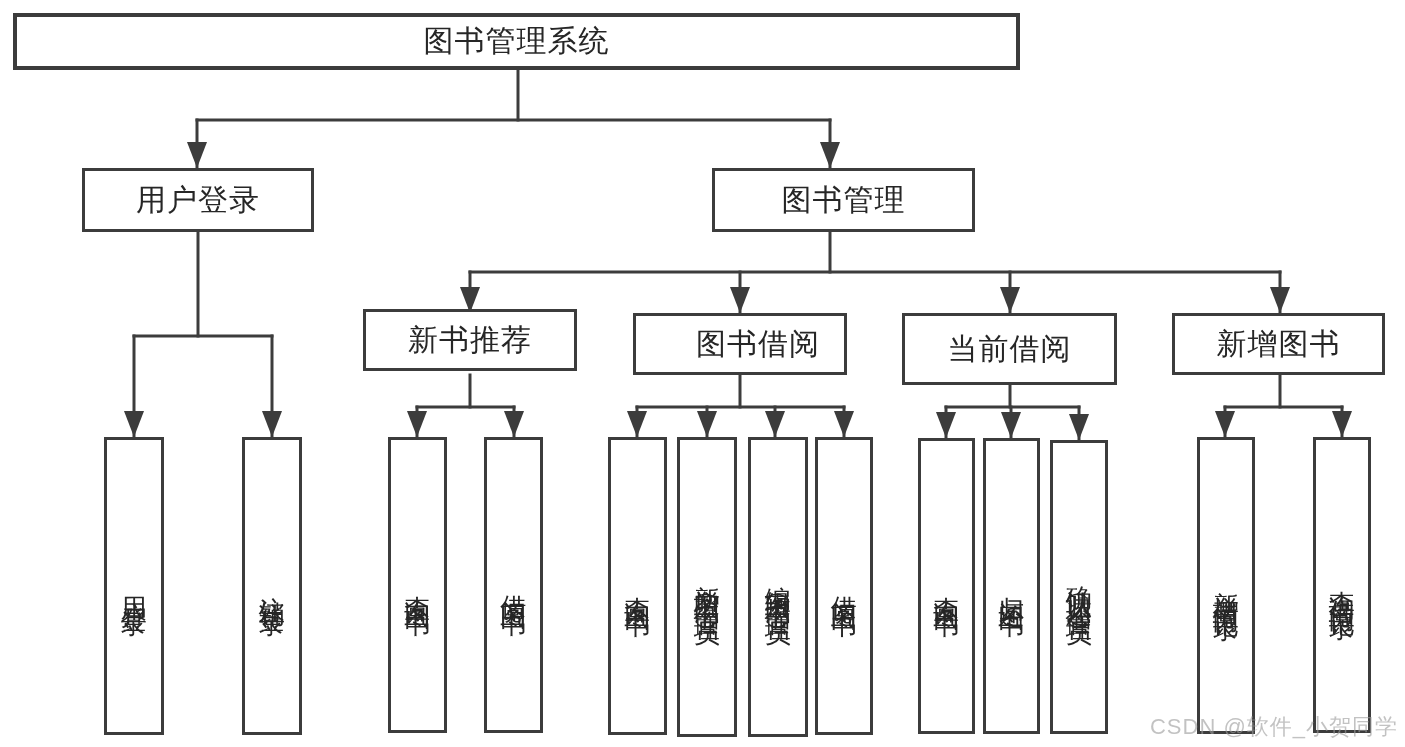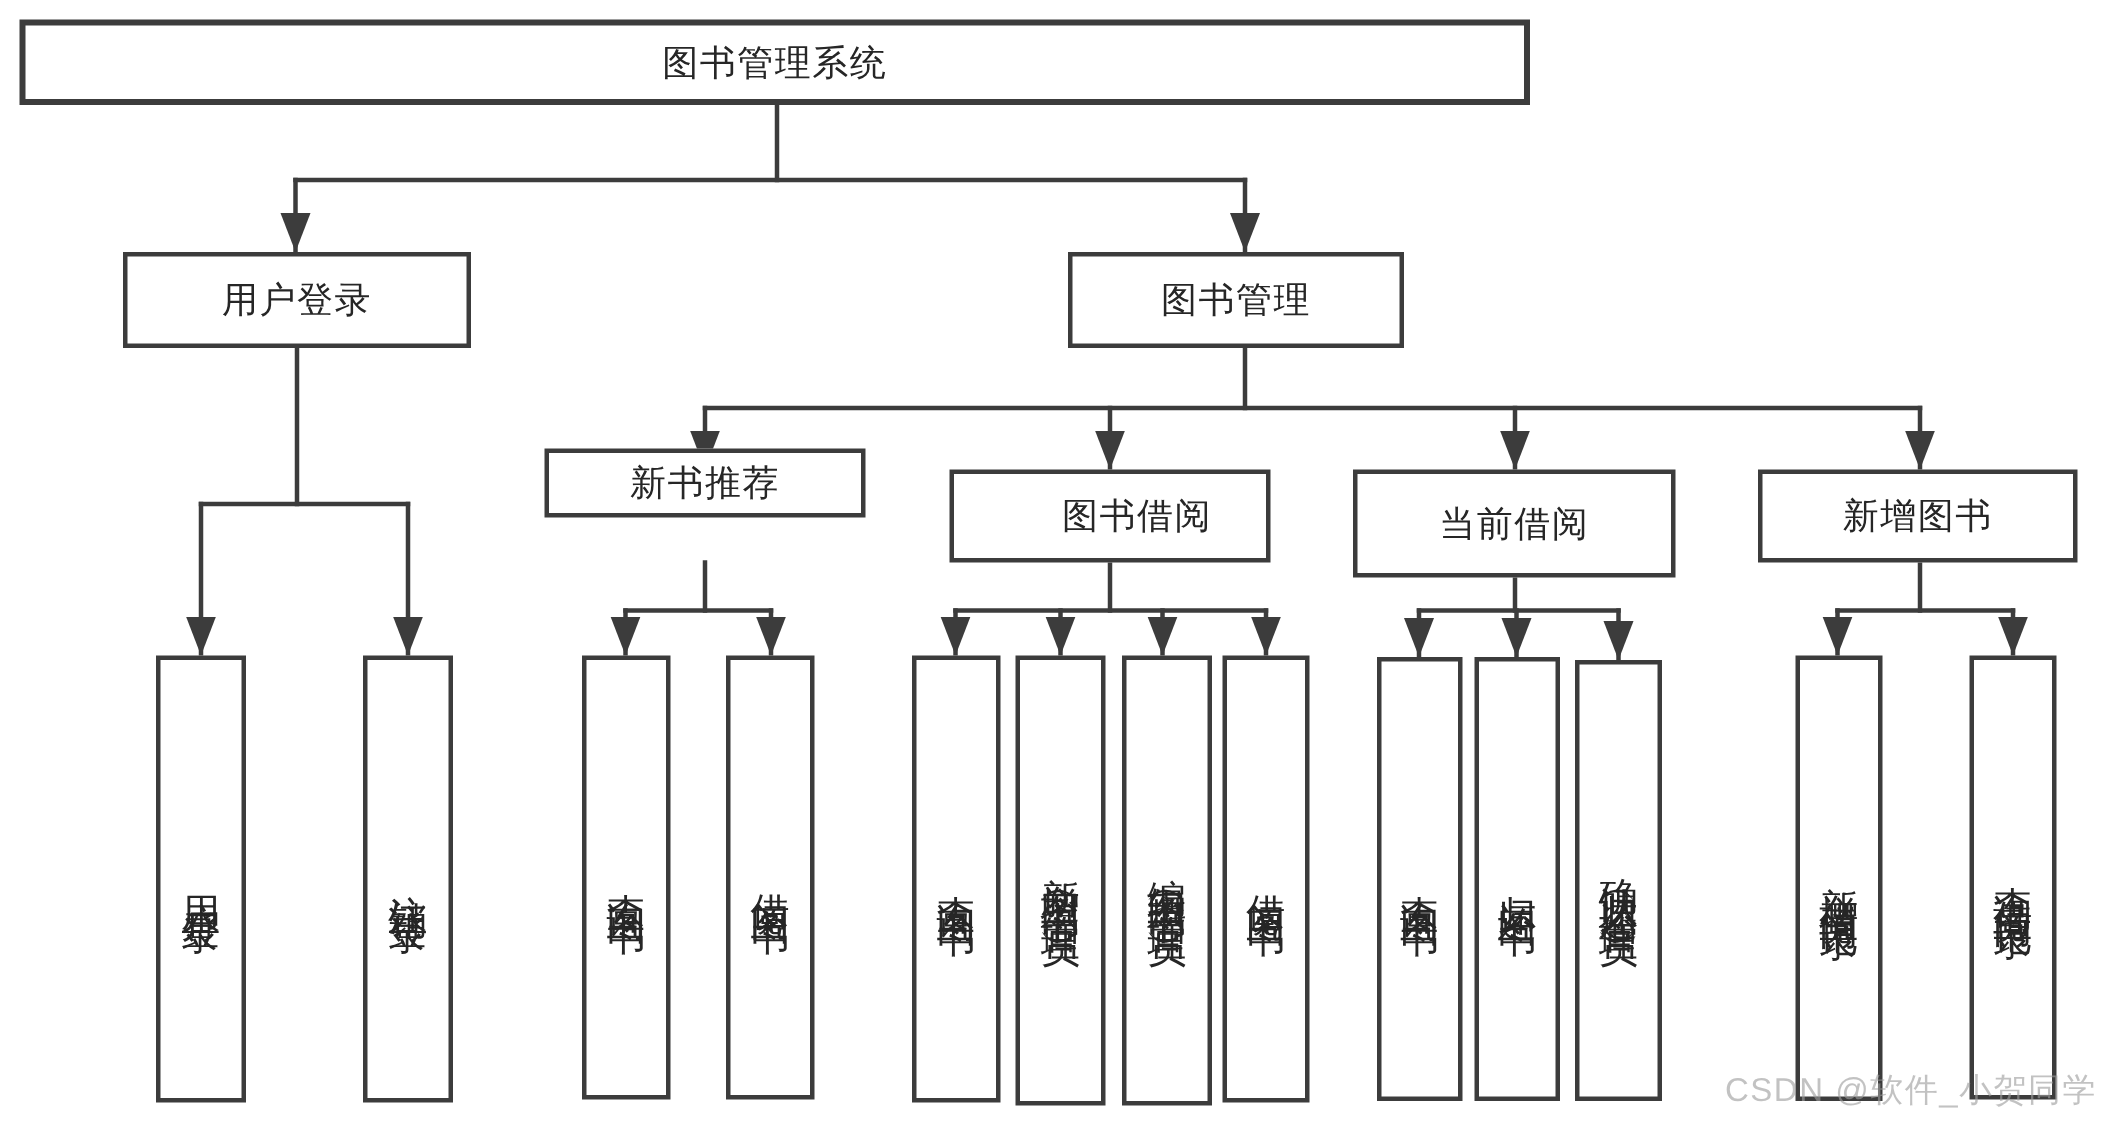--- a/index.html
+++ b/index.html
@@ -14,21 +14,21 @@
   .wires path,.wires line{stroke:#3c3c3c;stroke-width:3;fill:none;stroke-linecap:square;}
   .wires .arrhead{fill:#3c3c3c;stroke:none;}
   .box{
     position:absolute;
     box-sizing:border-box;
     border:3px solid #3c3c3c;
     background:#ffffff;
     display:flex;align-items:center;justify-content:center;
     color:#262626;
   }
-  .hbox{font-size:24px;letter-spacing:1px;}
+  .hbox{font-size:30px;letter-spacing:1px;}
   .root{border-width:4px;}
   .vbox{
     font-size:26px;
     writing-mode:vertical-rl;
     text-orientation:mixed;
     letter-spacing:5px;
     line-height:1.1;
   }
   .watermark{
     position:absolute;
@@ -108,25 +108,25 @@
     </g>
   </svg>
 
   <div class="box hbox root" style="left:13px;top:13px;width:1007px;height:57px;">
     <span>图书管理系统</span>
   </div>
 
   <div class="box hbox" style="left:82px;top:168px;width:232px;height:64px;">
     <span>用户登录</span>
   </div>
-  <div class="box hbox" style="left:712px;top:168px;width:224px;height:64px;">
+  <div class="box hbox" style="left:712px;top:168px;width:263px;height:64px;">
     <span>图书管理</span>
   </div>
 
-  <div class="box hbox" style="left:363px;top:299px;width:214px;height:46px;">
+  <div class="box hbox" style="left:363px;top:309px;width:214px;height:62px;">
     <span>新书推荐</span>
   </div>
   <div class="box hbox" style="left:633px;top:313px;width:214px;height:62px;padding-left:36px;">
     <span>图书借阅</span>
   </div>
   <div class="box hbox" style="left:902px;top:313px;width:215px;height:72px;">
     <span>当前借阅</span>
   </div>
   <div class="box hbox" style="left:1172px;top:313px;width:213px;height:62px;">
     <span>新增图书</span>

